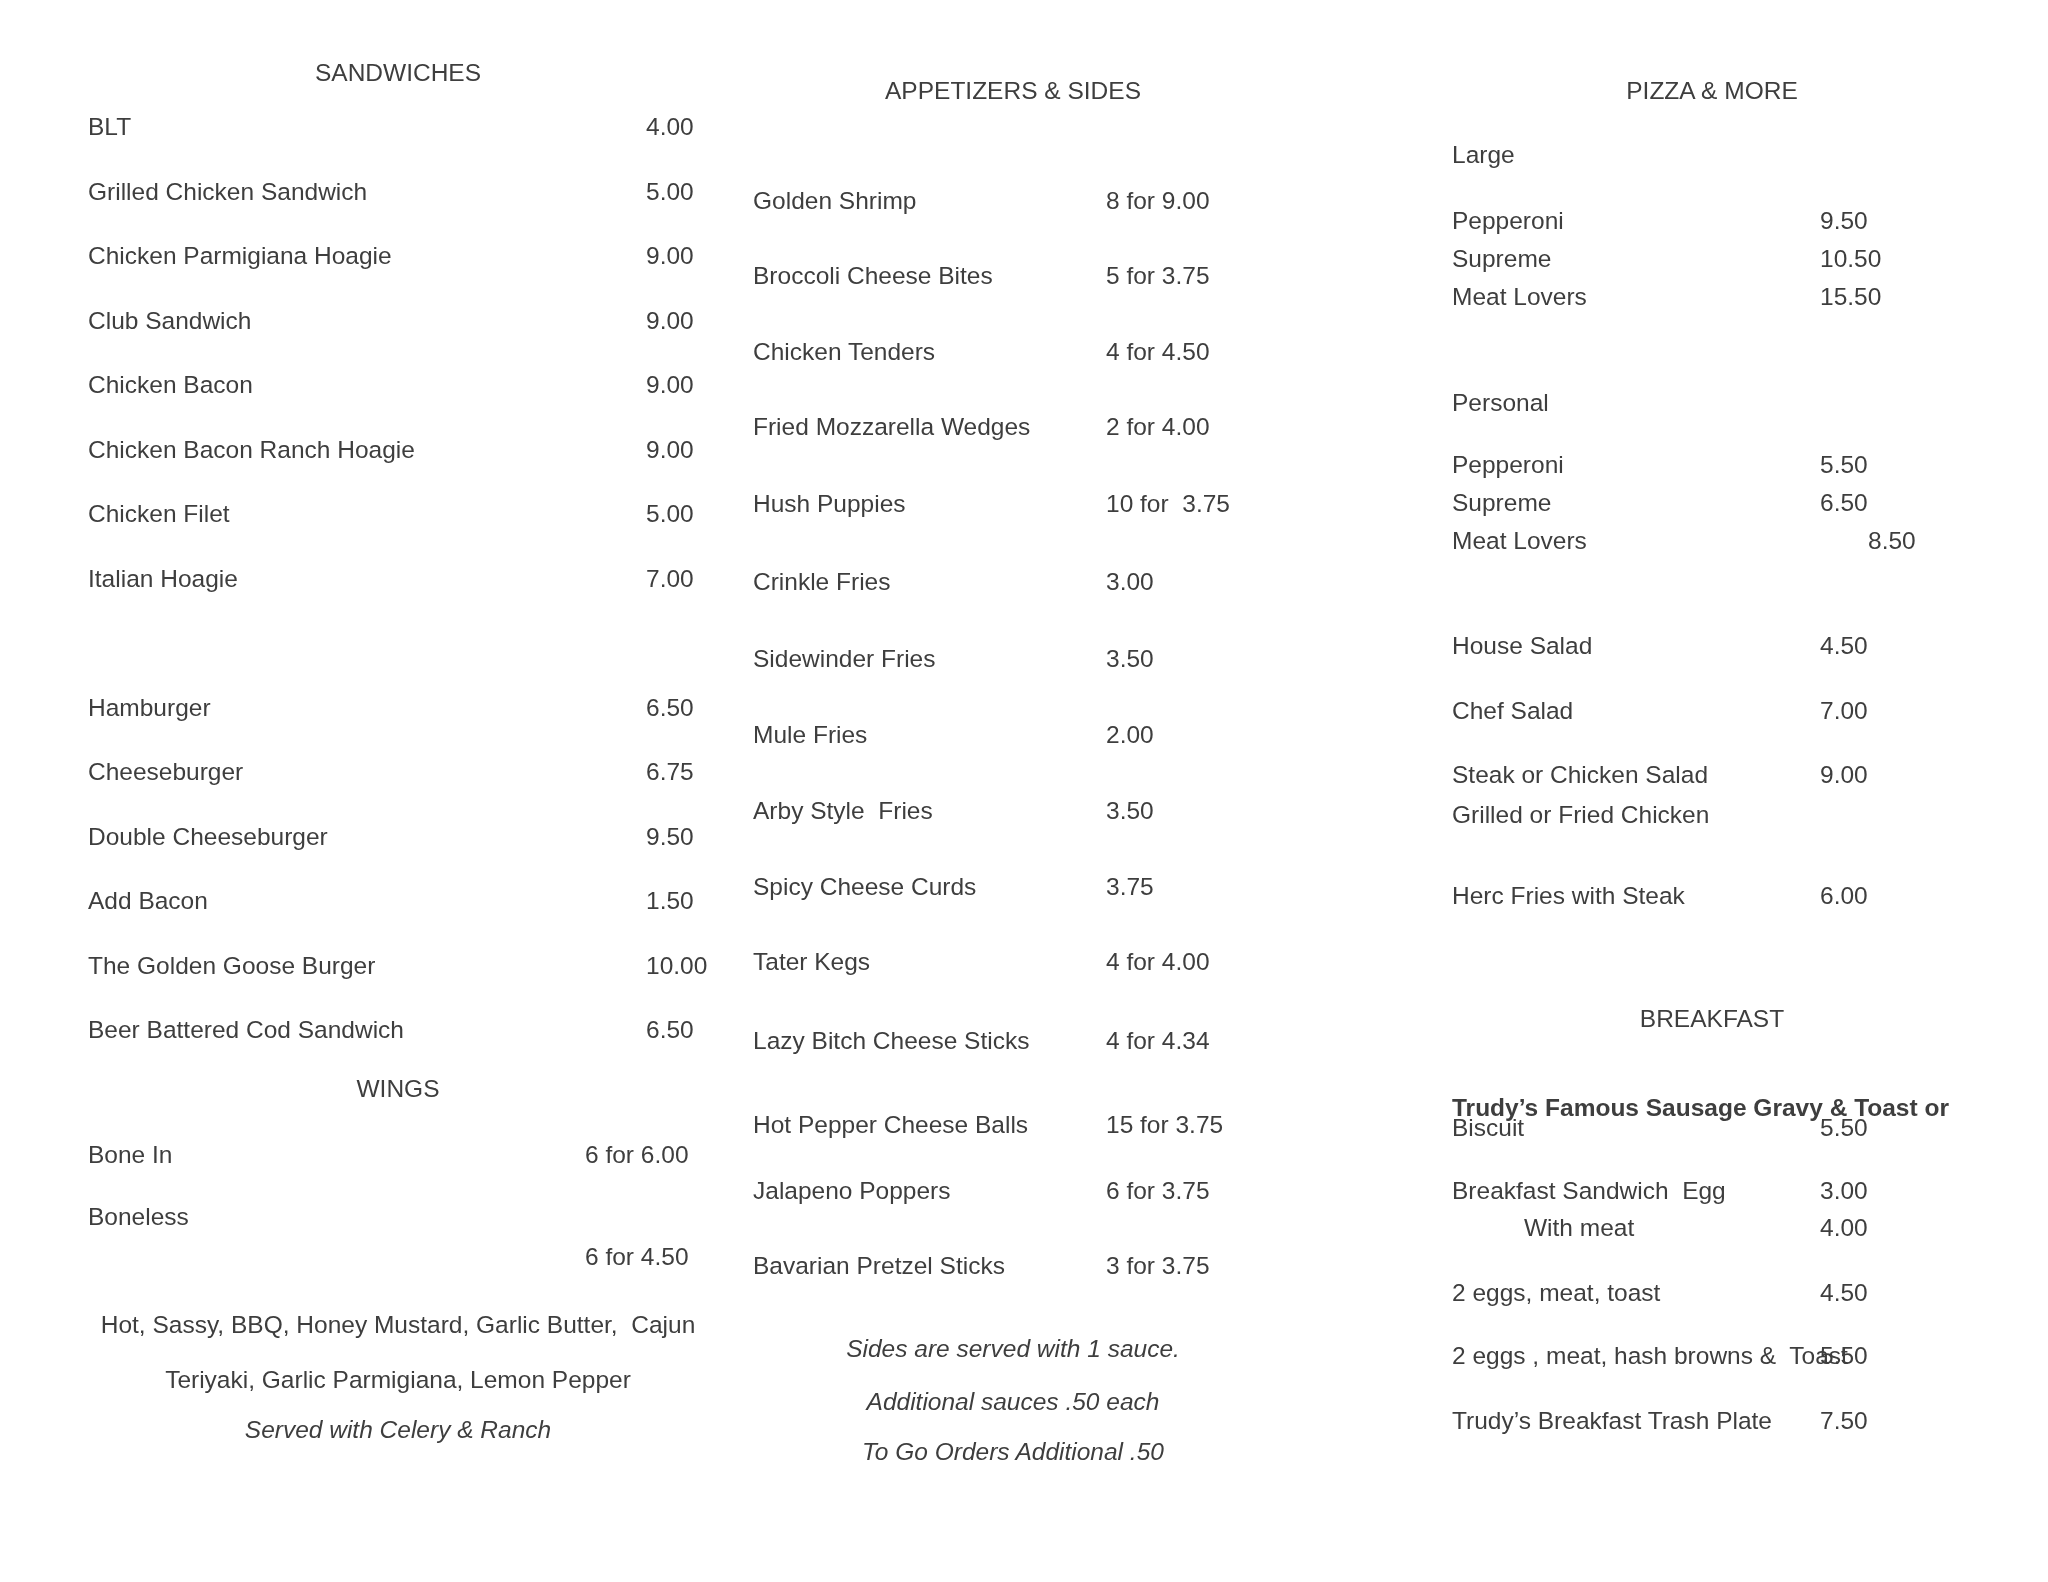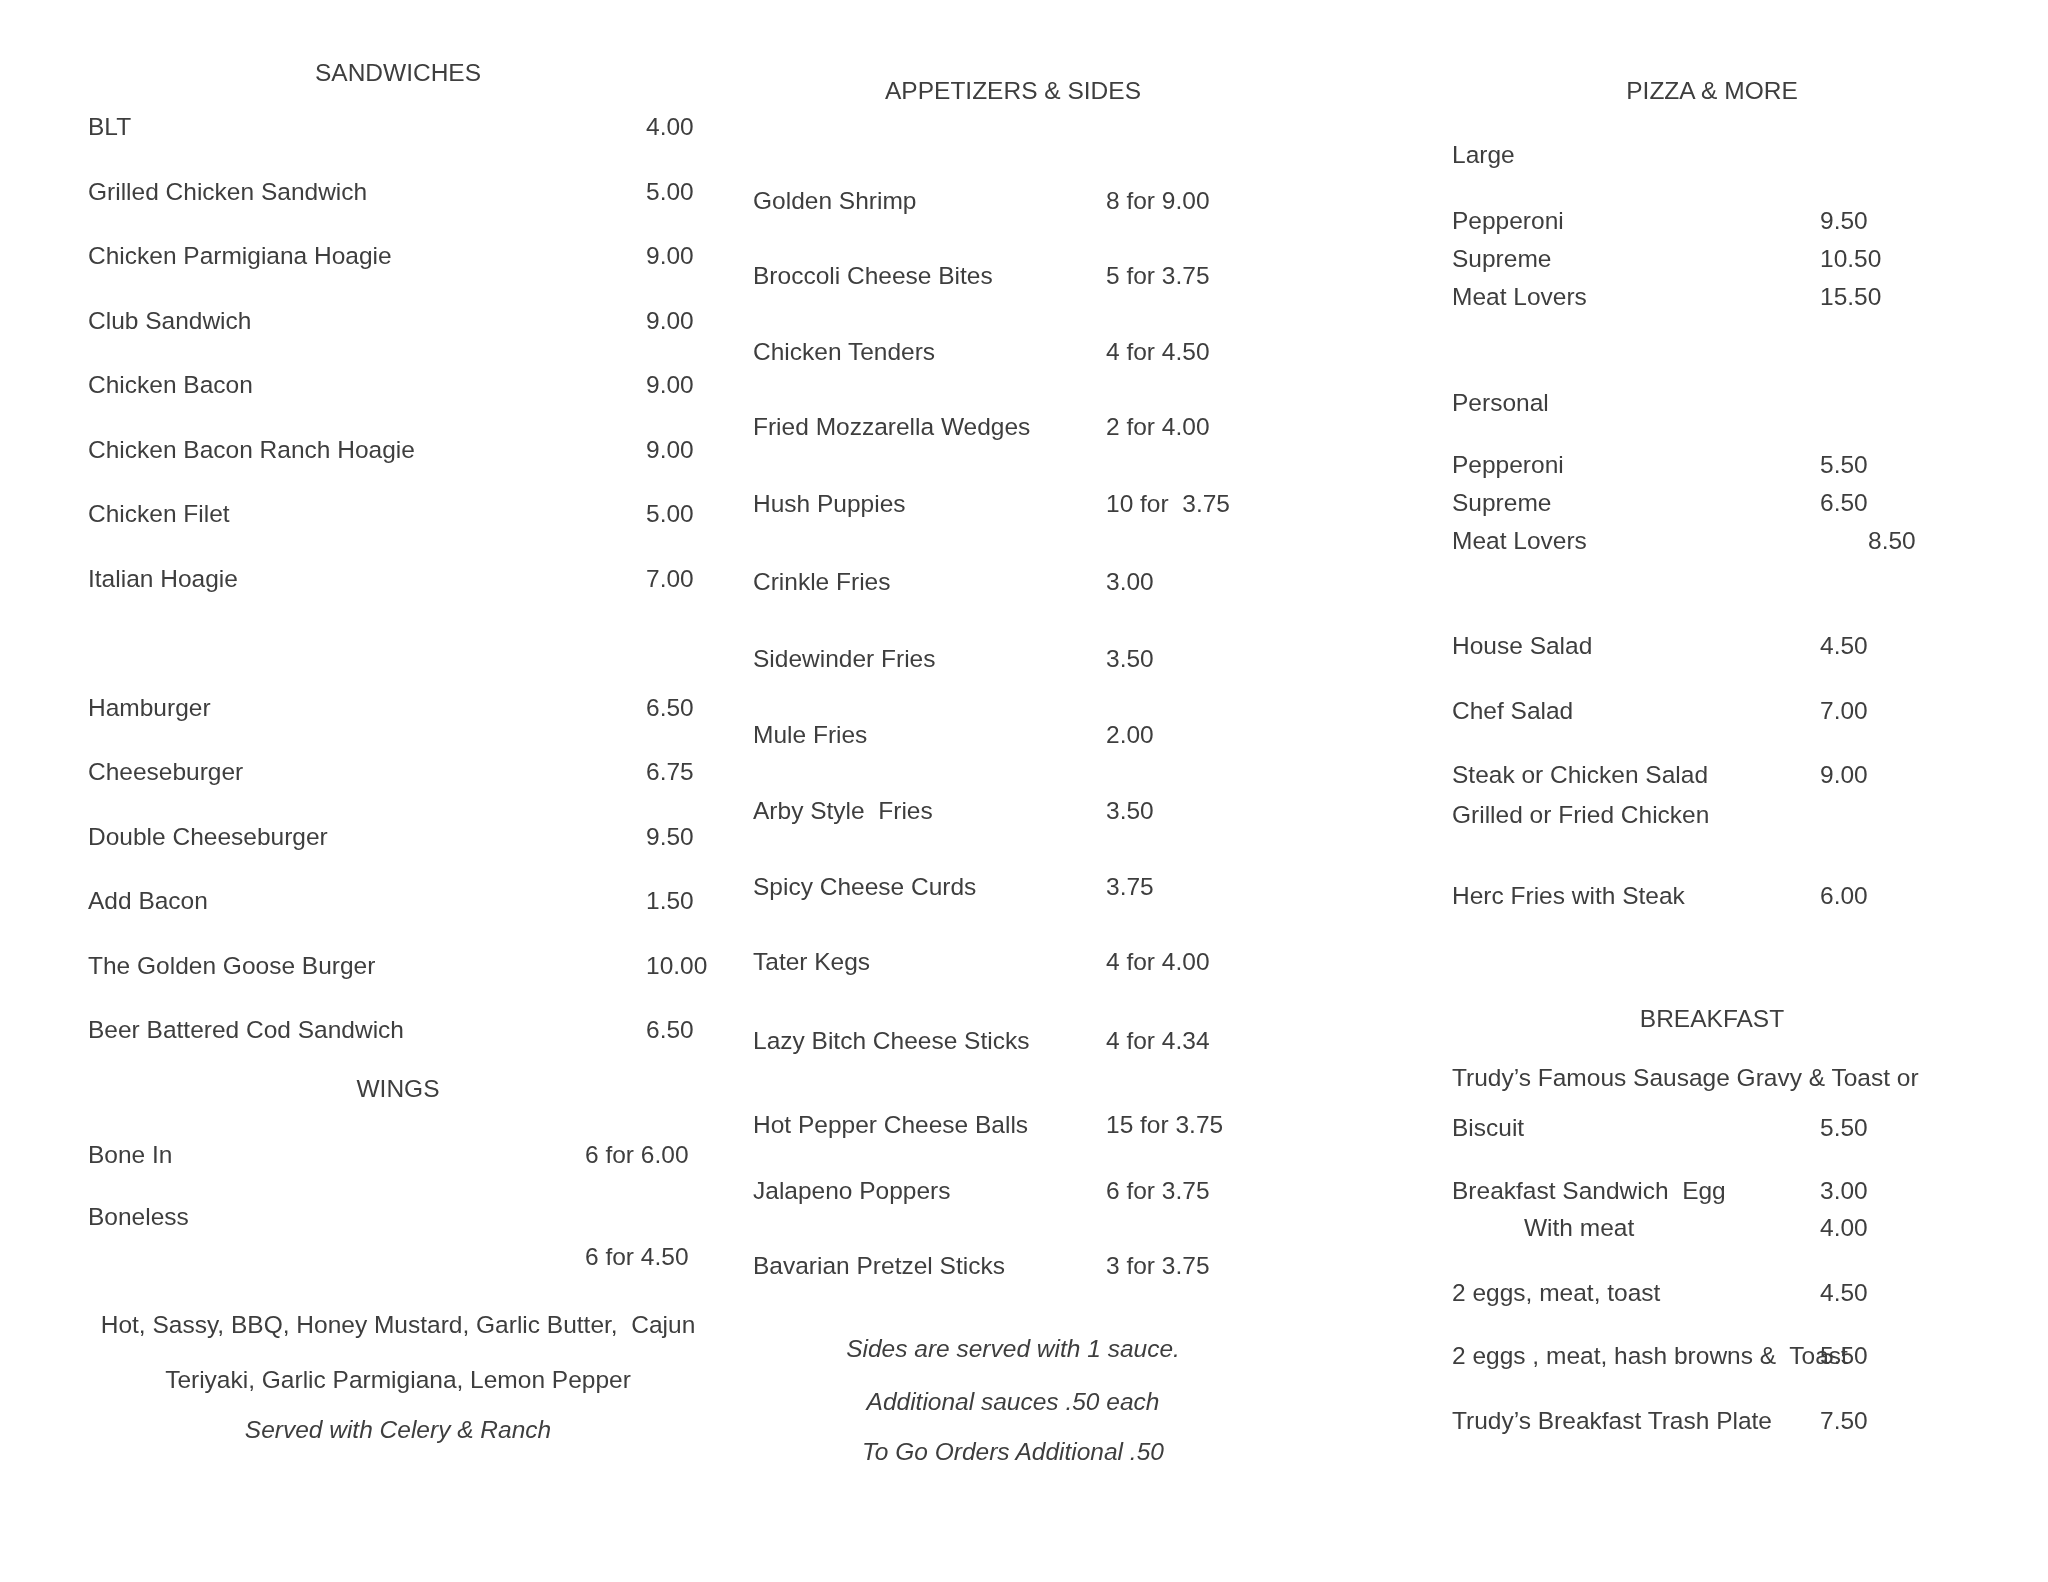--- a/index.html
+++ b/index.html
@@ -88,21 +88,21 @@
       <div class="label" style="top: 388px;">Personal</div>
       <div class="row" style="top: 450px;"><span class="name">Pepperoni</span><span class="price" style="left: 368px;">5.50</span></div>
       <div class="row" style="top: 488px;"><span class="name">Supreme</span><span class="price" style="left: 368px;">6.50</span></div>
       <div class="row" style="top: 526px;"><span class="name">Meat Lovers</span><span class="price" style="left: 368px; margin-left: 48px;">8.50</span></div>
       <div class="row" style="top: 631px;"><span class="name">House Salad</span><span class="price" style="left: 368px;">4.50</span></div>
       <div class="row" style="top: 696px;"><span class="name">Chef Salad</span><span class="price" style="left: 368px;">7.00</span></div>
       <div class="row" style="top: 760px;"><span class="name">Steak or Chicken Salad</span><span class="price" style="left: 368px;">9.00</span></div>
       <div class="label" style="top: 800px;">Grilled or Fried Chicken</div>
       <div class="row" style="top: 881px;"><span class="name">Herc Fries with Steak</span><span class="price" style="left: 368px;">6.00</span></div>
       <div class="heading" style="top: 1004px;">BREAKFAST</div>
-      <div class="label" style="top: 1063px;">Trudy’s Famous Sausage Gravy &amp; Toast or</div>
+      <div class="label" style="top: 1093px; font-weight: bold;">Trudy’s Famous Sausage Gravy &amp; Toast or</div>
       <div class="row" style="top: 1113px;"><span class="name">Biscuit</span><span class="price" style="left: 368px;">5.50</span></div>
       <div class="row" style="top: 1176px;"><span class="name">Breakfast Sandwich  Egg</span><span class="price" style="left: 368px;">3.00</span></div>
       <div class="row" style="top: 1213px;"><span class="name" style="padding-left: 72px;">With meat</span><span class="price" style="left: 368px;">4.00</span></div>
       <div class="row" style="top: 1278px;"><span class="name">2 eggs, meat, toast</span><span class="price" style="left: 368px;">4.50</span></div>
       <div class="row" style="top: 1341px;"><span class="name">2 eggs , meat, hash browns &amp;  Toast</span><span class="price" style="left: 368px;">5.50</span></div>
       <div class="row" style="top: 1406px;"><span class="name">Trudy’s Breakfast Trash Plate</span><span class="price" style="left: 368px;">7.50</span></div>
     </div>
 </div>
 
 </body></html>

